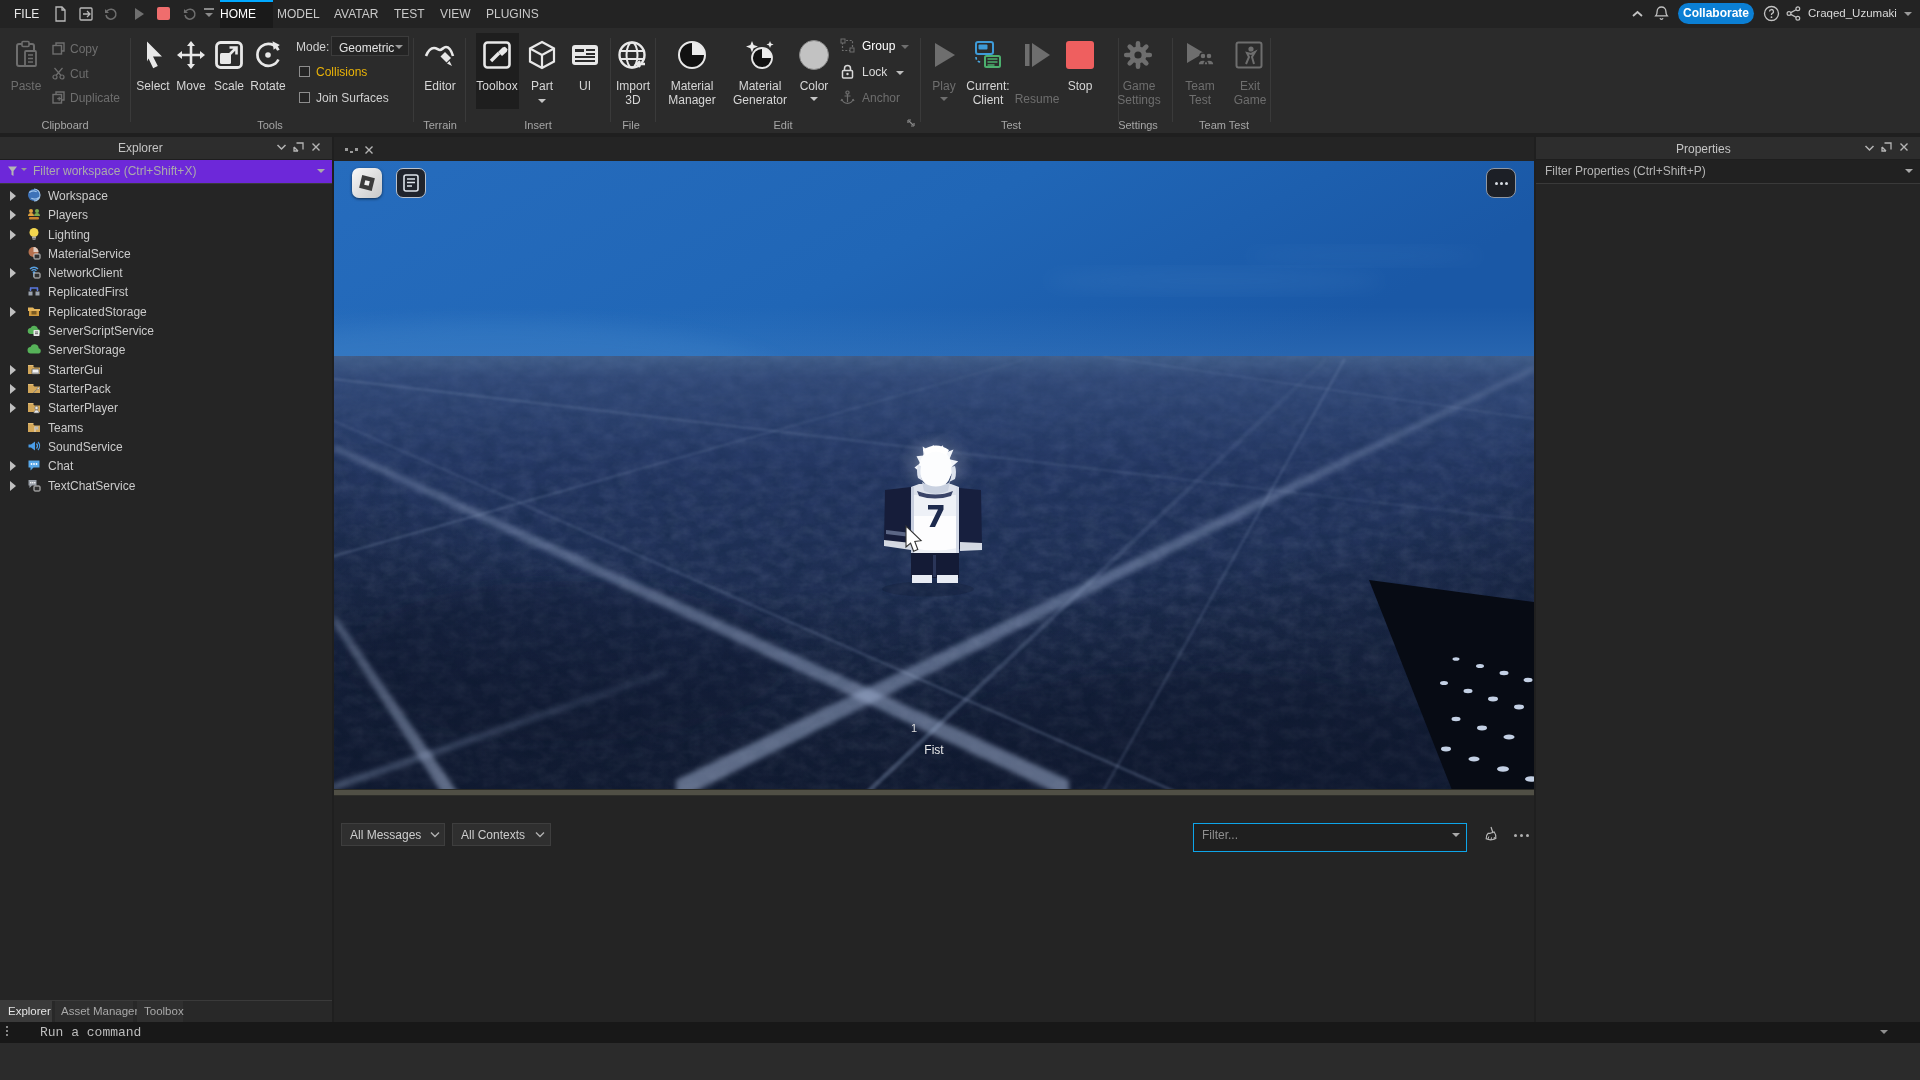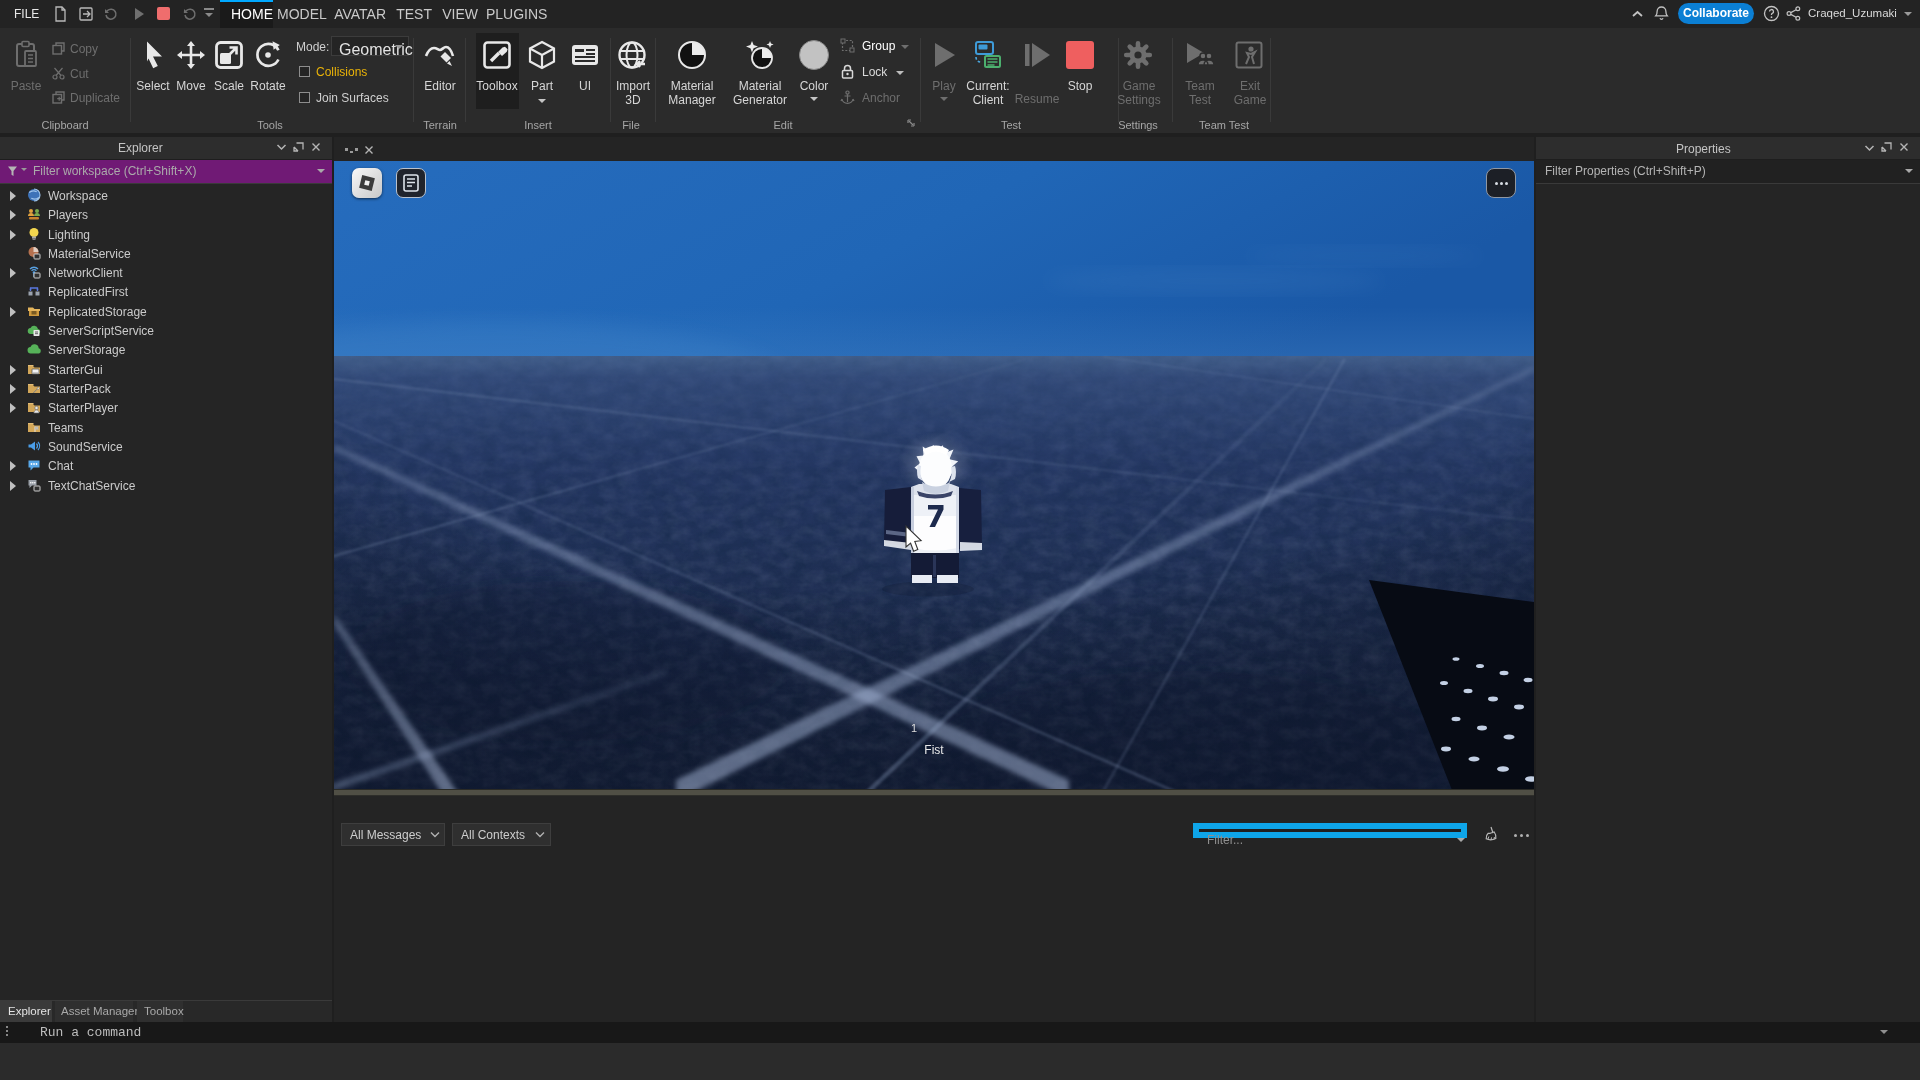--- a/index.html
+++ b/index.html
@@ -2,21 +2,21 @@
 <html><head>
 <meta charset="utf-8">
 <style>
 html,body{margin:0;padding:0}
 body{width:1920px;height:1080px;background:#1f1f1f;font-family:"Liberation Sans",sans-serif;overflow:hidden;position:relative}
 .abs{position:absolute}
 .glab{position:absolute;font-size:11px;color:#a6a6a6;transform:translateX(-50%);white-space:nowrap}
 .blab{position:absolute;font-size:12px;color:#d6d6d6;transform:translateX(-50%);white-space:nowrap;text-align:center}
 .blab.dis{color:#6e6e6e}
 .sep{position:absolute;top:38px;width:1px;height:84px;background:#3a3a3a}
-.tab{position:absolute;top:0;height:40px;line-height:28px;font-size:14px;color:#c9c9c9;text-align:right}
+.tab{position:absolute;top:0;height:40px;line-height:28px;font-size:12px;color:#c9c9c9;text-align:left}
 .treerow{position:absolute;left:0;width:332px;height:20px;font-size:12px;color:#cbcbcb}
 .treerow .nm{position:absolute;left:48px;top:3px}
 .treerow .ar{position:absolute;left:9px;top:4px}
 .treerow svg{position:absolute;left:27px;top:2px}
 .caret{display:block;width:0;height:0;border-left:4px solid transparent;border-right:4px solid transparent;border-top:4px solid #a9a9a9}
 </style>
 </head>
 <body>
 
 <div class="abs" style="left:0;top:0;width:1920px;height:28px;background:#232323">
@@ -144,21 +144,21 @@
   </svg>
 <div class="blab" style="left:229px;top:79px">Scale</div>
 <svg class="abs" style="left:253px;top:40px" width="30" height="30" viewBox="0 0 30 30">
     <path d="M25.4 19.5A11 11 0 1 1 25.4 10.2" fill="none" stroke="#e8e8e8" stroke-width="2.7"></path>
     <path d="M19.5 1.2l7.3 3.8-6.2 4.8z" fill="#e8e8e8"></path>
     <circle cx="15" cy="15" r="2.8" fill="#e8e8e8"></circle>
   </svg>
 <div class="blab" style="left:268px;top:79px">Rotate</div>
 <div class="abs" style="left:296px;top:40px;font-size:12px;color:#cfcfcf">Mode:</div>
 <div class="abs" style="left:331px;top:36px;width:78px;height:20px;background:#242424;border:1px solid #3c3c3c;box-sizing:border-box">
-  <div class="abs" style="left:7px;top:4px;font-size:16px;color:#e2e2e2">Geometric</div>
+  <div class="abs" style="left:7px;top:4px;font-size:12px;color:#e2e2e2">Geometric</div>
   <div class="abs" style="right:5px;top:8px">
       <span class="caret" style="border-top-color:#9a9a9a"></span>
     </div>
 </div>
 <div class="abs" style="left:299px;top:66px;width:11px;height:11px;border:1px solid #8d8d8d;box-sizing:border-box;background:#242424"></div>
 <div class="abs" style="left:316px;top:65px;font-size:12px;color:#eab308">Collisions</div>
 <div class="abs" style="left:299px;top:92px;width:11px;height:11px;border:1px solid #8d8d8d;box-sizing:border-box;background:#242424"></div>
 <div class="abs" style="left:316px;top:91px;font-size:12px;color:#cfcfcf">Join Surfaces</div>
 
 <svg class="abs" style="left:424px;top:40px" width="32" height="30" viewBox="0 0 32 30">
@@ -303,21 +303,21 @@
       <svg class="abs" style="left:276px;top:6px" width="11" height="9" viewBox="0 0 11 9">
         <path d="M1.5 2l4 4 4-4" fill="none" stroke="#b5b5b5" stroke-width="1.5"></path>
       </svg>
       <svg class="abs" style="left:293px;top:5px" width="11" height="11" viewBox="0 0 11 11">
         <path d="M3.5 1h6.5v6.5M1 5l4 4M5 9H1V5" fill="none" stroke="#b5b5b5" stroke-width="1.3"></path>
       </svg>
       <svg class="abs" style="left:311px;top:5px" width="10" height="10" viewBox="0 0 10 10">
         <path d="M1.5 1.5l7 7M8.5 1.5l-7 7" stroke="#b5b5b5" stroke-width="1.4"></path>
       </svg>
     </div>
-<div class="abs" style="left:0;top:23px;width:332px;height:24px;background:#701a75;border-bottom:1px solid #3a3a3a;box-sizing:border-box">
+<div class="abs" style="left:0;top:23px;width:332px;height:24px;background:#6d28d9;border-bottom:1px solid #3a3a3a;box-sizing:border-box">
       <svg class="abs" style="left:7px;top:5px" width="13" height="13" viewBox="0 0 13 13">
         <path d="M1 1.5h9l-3.5 4.5v5l-2-1.2V6z" fill="#b5b5b5"></path>
       </svg>
       <div class="abs" style="left:21px;top:8px;width:0;height:0;border-left:3px solid transparent;border-right:3px solid transparent;border-top:3px solid #999"></div>
       <div class="abs" style="left:33px;top:4px;font-size:12px;color:#ababab">Filter workspace (Ctrl+Shift+X)</div>
       <div class="abs" style="left:317px;top:9px">
         <span class="caret"></span>
       </div>
     </div>
 <div class="treerow" style="top:49px">
@@ -522,21 +522,21 @@
     <svg class="abs" style="left:88px;top:7px" width="10" height="8" viewBox="0 0 10 8">
         <path d="M1 1.5l4 4 4-4" fill="none" stroke="#b0b0b0" stroke-width="1.4"></path>
       </svg>
   </div>
   <div class="abs" style="left:118px;top:27px;width:99px;height:23px;background:#2f2f2f;border:1px solid #3e3e3e;box-sizing:border-box">
     <div class="abs" style="left:8px;top:4px;font-size:12px;color:#cdcdcd">All Contexts</div>
     <svg class="abs" style="left:82px;top:7px" width="10" height="8" viewBox="0 0 10 8">
         <path d="M1 1.5l4 4 4-4" fill="none" stroke="#b0b0b0" stroke-width="1.4"></path>
       </svg>
   </div>
-  <div class="abs" style="left:859px;top:27px;width:274px;height:15px;background:#1f1f1f;border:6px solid #0ea5e9;box-sizing:border-box">
+  <div class="abs" style="left:859px;top:27px;width:274px;height:29px;background:#1f1f1f;border:1px solid #0ea5e9;box-sizing:border-box">
     <div class="abs" style="left:8px;top:4px;font-size:12px;color:#8f8f8f">Filter...</div>
     <div class="abs" style="left:258px;top:9px">
         <span class="caret"></span>
       </div>
   </div>
   <svg class="abs" style="left:1148px;top:30px" width="16" height="17" viewBox="0 0 16 17">
       <path d="M9 1l2 6M8.2 7.3l4-1.3c1.5 2 2 4.5 1.6 6.5-2.8 1.4-7 1.6-9.6.3-.3-2.2.8-4.4 2-5.5z" fill="none" stroke="#b9b9b9" stroke-width="1.2"></path>
       <path d="M6 13l.8-2.5M9 14l.5-2.6M12 13.4l.4-2.4" stroke="#b9b9b9" stroke-width="1"></path>
     </svg>
   <div class="abs" style="left:1180px;top:38px;width:3px;height:3px;background:#b0b0b0;border-radius:50%"></div>

